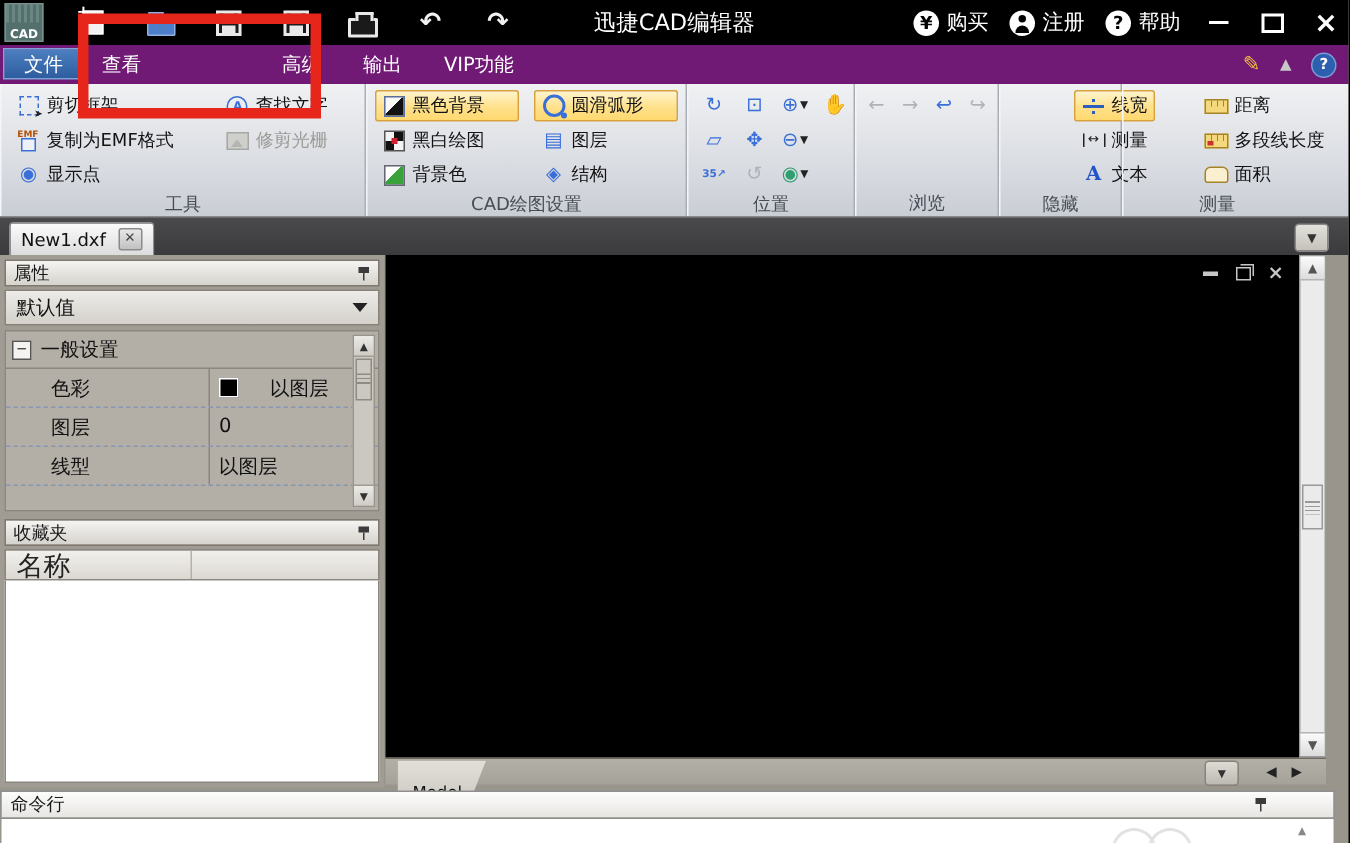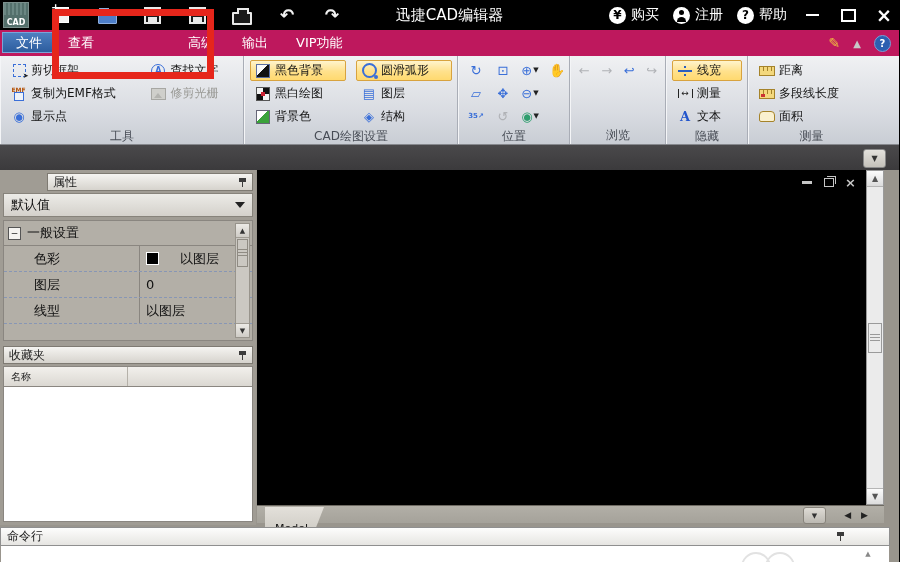--- a/index.html
+++ b/index.html
@@ -30,37 +30,37 @@
   .circ{width:17px;height:17px;border-radius:50%;background:#fff;color:#000;display:flex;align-items:center;justify-content:center;
     font-size:12px;font-weight:bold;line-height:1;}
   .person{position:relative;}
   .person::before{content:"";position:absolute;top:3px;left:6px;width:5px;height:5px;border-radius:50%;background:#000;}
   .person::after{content:"";position:absolute;bottom:2px;left:4px;width:9px;height:5px;border-radius:5px 5px 0 0;background:#000;}
   .winbtn{width:22px;height:22px;display:flex;align-items:center;justify-content:center;color:#fff;}
   .wb-min{width:13px;height:2px;background:#fff;}
   .wb-max{width:11px;height:9px;border:2px solid #fff;}
   .wb-close{font-size:19px;font-weight:bold;line-height:1;}
   
-  .menubar{position:absolute;left:0;top:30px;right:0;height:26px;background:#be185d;color:#fff;}
+  .menubar{position:absolute;left:0;top:30px;right:0;height:26px;background:#701a75;color:#fff;}
   .mitem{position:absolute;top:2px;height:21px;display:flex;align-items:center;justify-content:center;font-size:13px;padding:0 8px;}
   .mitem.active{background:linear-gradient(#4d7fc0,#2d5d9e);border:1px solid #7ba4d8;box-sizing:border-box;}
   .mb-right{position:absolute;right:8px;top:0;height:26px;display:flex;align-items:center;gap:13px;}
   .pencil{font-size:14px;color:#f0c040;}
   .chev{font-size:10px;color:#c8c8c8;}
   .helpdot{width:15px;height:15px;border-radius:50%;background:#2d5fb0;border:1px solid #7a9fd6;color:#fff;font-size:10px;font-weight:bold;
     display:flex;align-items:center;justify-content:center;}
   
   .ribbon{position:absolute;left:0;top:56px;right:0;height:89px;background:linear-gradient(#f0f1f3,#d7dae0 68%,#c9cdd4);
     border-bottom:1px solid #86888d;box-sizing:border-box;display:flex;}
   .rgroup{height:100%;border-right:1px solid #a9adb6;box-shadow:1px 0 0 #f4f5f7 inset;display:flex;flex-direction:column;
     padding:3px 5px 0 6px;box-sizing:border-box;}
   .gtitle{height:17px;display:flex;align-items:center;justify-content:center;font-size:12px;color:#474c55;}
   .gbody{flex:1;}
   .grid2{display:grid;grid-auto-flow:column;grid-template-rows:repeat(3,23px);column-gap:10px;align-items:center;}
-  .grid1{display:grid;grid-template-rows:repeat(3,23px);align-items:center;}
+  .grid1{display:grid;grid-template-rows:repeat(3,23px);align-items:center;margin-left:44px;}
   .rbtn{display:inline-flex;align-items:center;gap:4px;white-space:nowrap;font-size:12px;color:#141414;
     padding:1px 4px;border:1px solid transparent;border-radius:2px;}
   .rbtn.active{background:linear-gradient(#fff4cd,#ffe18c 55%,#ffd96f);border-color:#d8a33f;}
   .rbtn.disabled{color:#9b9b97;}
   .icbox{display:inline-flex;align-items:center;justify-content:center;width:16px;height:15px;flex:none;}
   
   .ic-crop{width:11px;height:11px;border:1px dashed #3a6fd8;position:relative;}
   .ic-crop::after{content:"➤";position:absolute;right:-4px;bottom:-4px;font-size:7px;color:#222;}
   .ic-points{color:#3a6fd8;font-size:13px;line-height:1;}
   .ic-emf,.ic-bmp{position:relative;width:15px;height:14px;}
@@ -122,21 +122,21 @@
   .expander{width:11px;height:11px;background:#f4f3f0;border:1px solid #555;display:flex;align-items:center;justify-content:center;
     font-size:9px;line-height:1;color:#222;}
   .swatch{width:11px;height:11px;background:#000;border:1px solid #fff;}
   .pg-scroll{position:absolute;right:2px;top:2px;width:15px;height:115px;background:#cBC8c2;background:#cbc8c2;border:1px solid #98948c;box-sizing:border-box;}
   .sb-arrow{height:13px;display:flex;align-items:center;justify-content:center;font-size:7px;color:#333;background:linear-gradient(#eceae6,#cfccc6);border-bottom:1px solid #a09c94;}
   .sb-arrow.bot{position:absolute;bottom:0;left:0;right:0;border-top:1px solid #a09c94;border-bottom:none;}
   .sb-thumb{margin:1px;height:26px;background:linear-gradient(#f2f1ee,#d8d5cf);border:1px solid #8f8b83;
     background-image:repeating-linear-gradient(#8f8b83 0 1px,transparent 1px 3px);background-size:9px 9px;background-position:center;background-repeat:no-repeat;}
   .favhead{top:176px;}
   .favcols{position:absolute;left:3px;top:196px;width:250px;height:21px;display:flex;background:linear-gradient(#f2f0ec,#dbd8d2);border:1px solid #8a8680;box-sizing:border-box;}
-  .favcols .c{display:flex;align-items:center;padding-left:7px;font-size:10px;color:#222;border-right:1px solid #b5b1a9;box-sizing:border-box;}
+  .favcols .c{display:flex;align-items:center;padding-left:7px;font-size:18px;color:#222;border-right:1px solid #b5b1a9;box-sizing:border-box;}
   .favbody{position:absolute;left:3px;top:217px;width:250px;height:135px;background:#fff;border:1px solid #8a8680;border-top:none;box-sizing:border-box;}
   
   .canvas{position:absolute;left:257px;top:170px;width:609px;height:335px;background:#000;}
   .cv-ctl{position:absolute;top:7px;right:9px;display:flex;gap:9px;align-items:center;}
   .cvc{display:flex;align-items:center;justify-content:center;width:13px;height:11px;}
   .cv-min{width:10px;height:3px;background:#c6c6c6;}
   .cv-rest{position:relative;width:8px;height:7px;border:1px solid #c6c6c6;}
   .cv-rest::before{content:"";position:absolute;left:2px;top:-3px;width:8px;height:7px;border:1px solid #c6c6c6;border-bottom:none;border-left:none;}
   .cv-close{color:#c6c6c6;font-size:13px;font-weight:bold;line-height:1;}
   .cv-scroll{position:absolute;left:866px;top:170px;width:18px;height:335px;background:#ebebeb;border:1px solid #9a9a9a;box-sizing:border-box;}
@@ -413,25 +413,29 @@
               <span class="ic-area"></span>
             </span>
             <span>面积</span>
           </span>
       </div>
       <div class="gtitle">测量</div>
     </div>
   </div>
 
   <div class="tabbar">
+    <div class="doctab">
+      <span>New1.dxf</span>
+      <span class="tabclose">✕</span>
+    </div>
     <div class="tab-dd">▼</div>
   </div>
 
   <div class="leftpanel">
-    <div class="phead" style="top:3px;margin-left:44px;">
+    <div class="phead" style="top:3px;">
       <span>属性</span>
       <span class="pin"></span>
     </div>
     <div class="combo">
       <span>默认值</span>
       <span class="tri"></span>
     </div>
     <div class="pgrid">
       <div class="prow-sec">
         <span class="expander">−</span>

